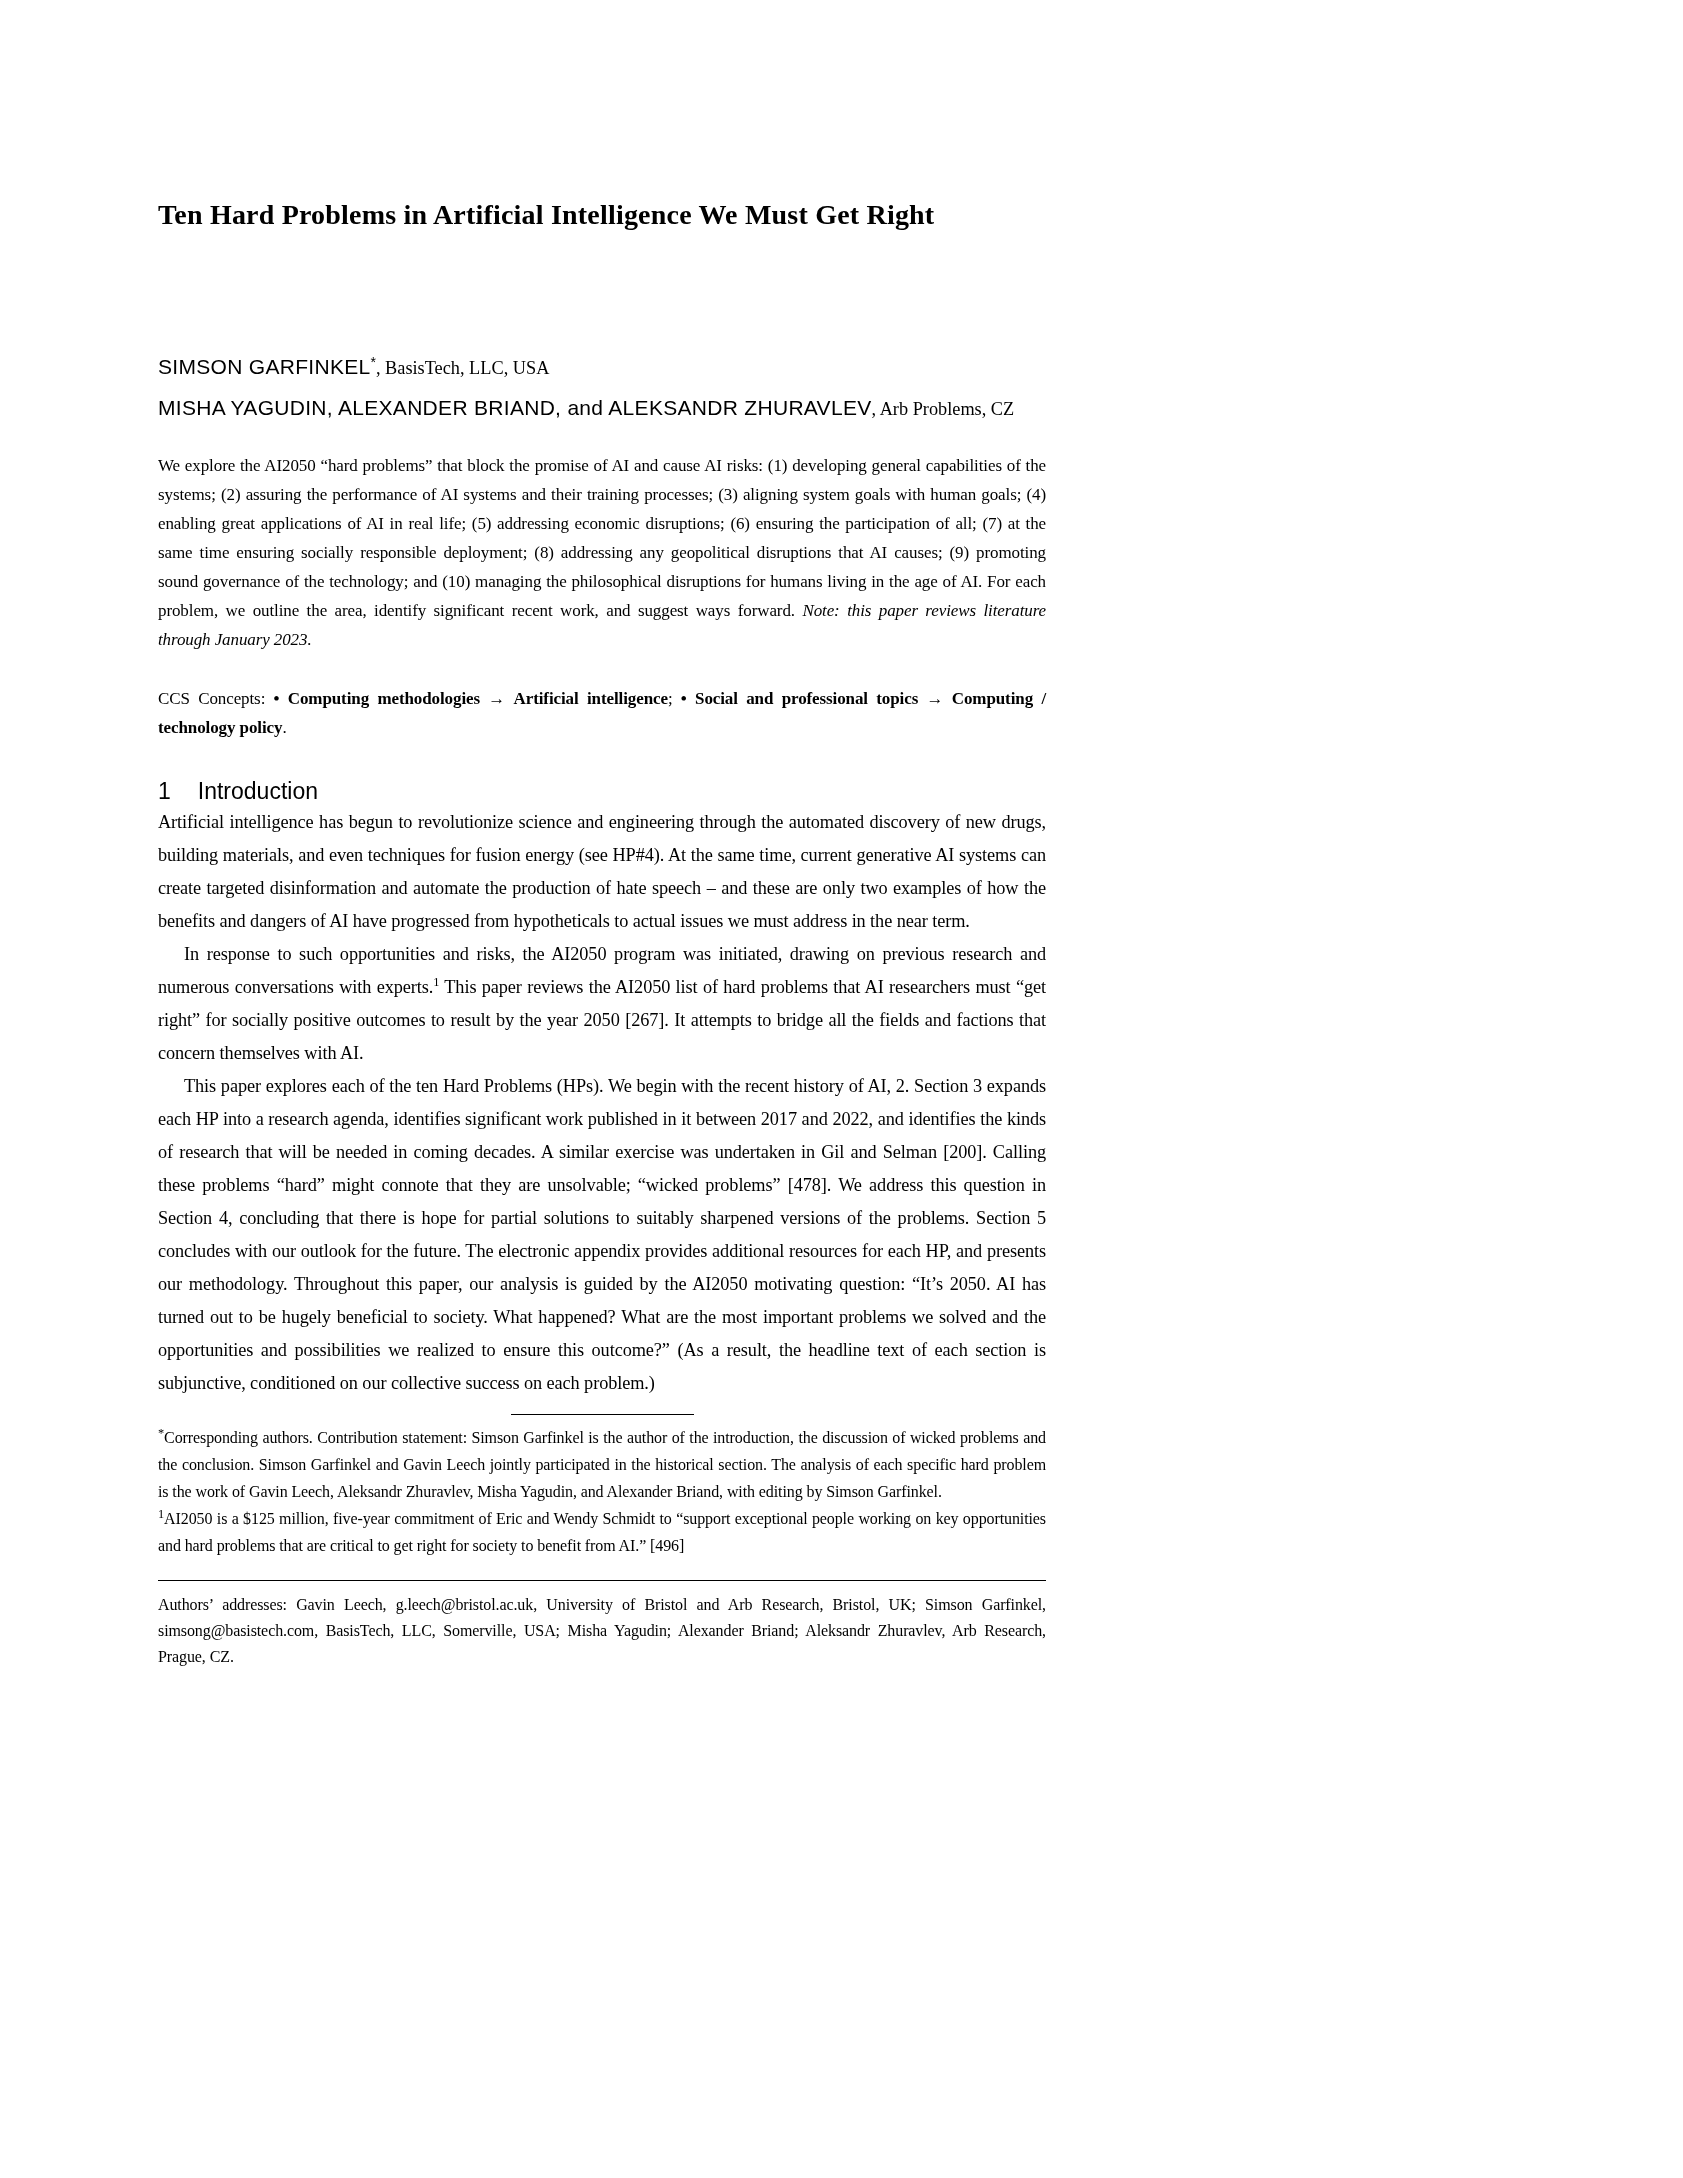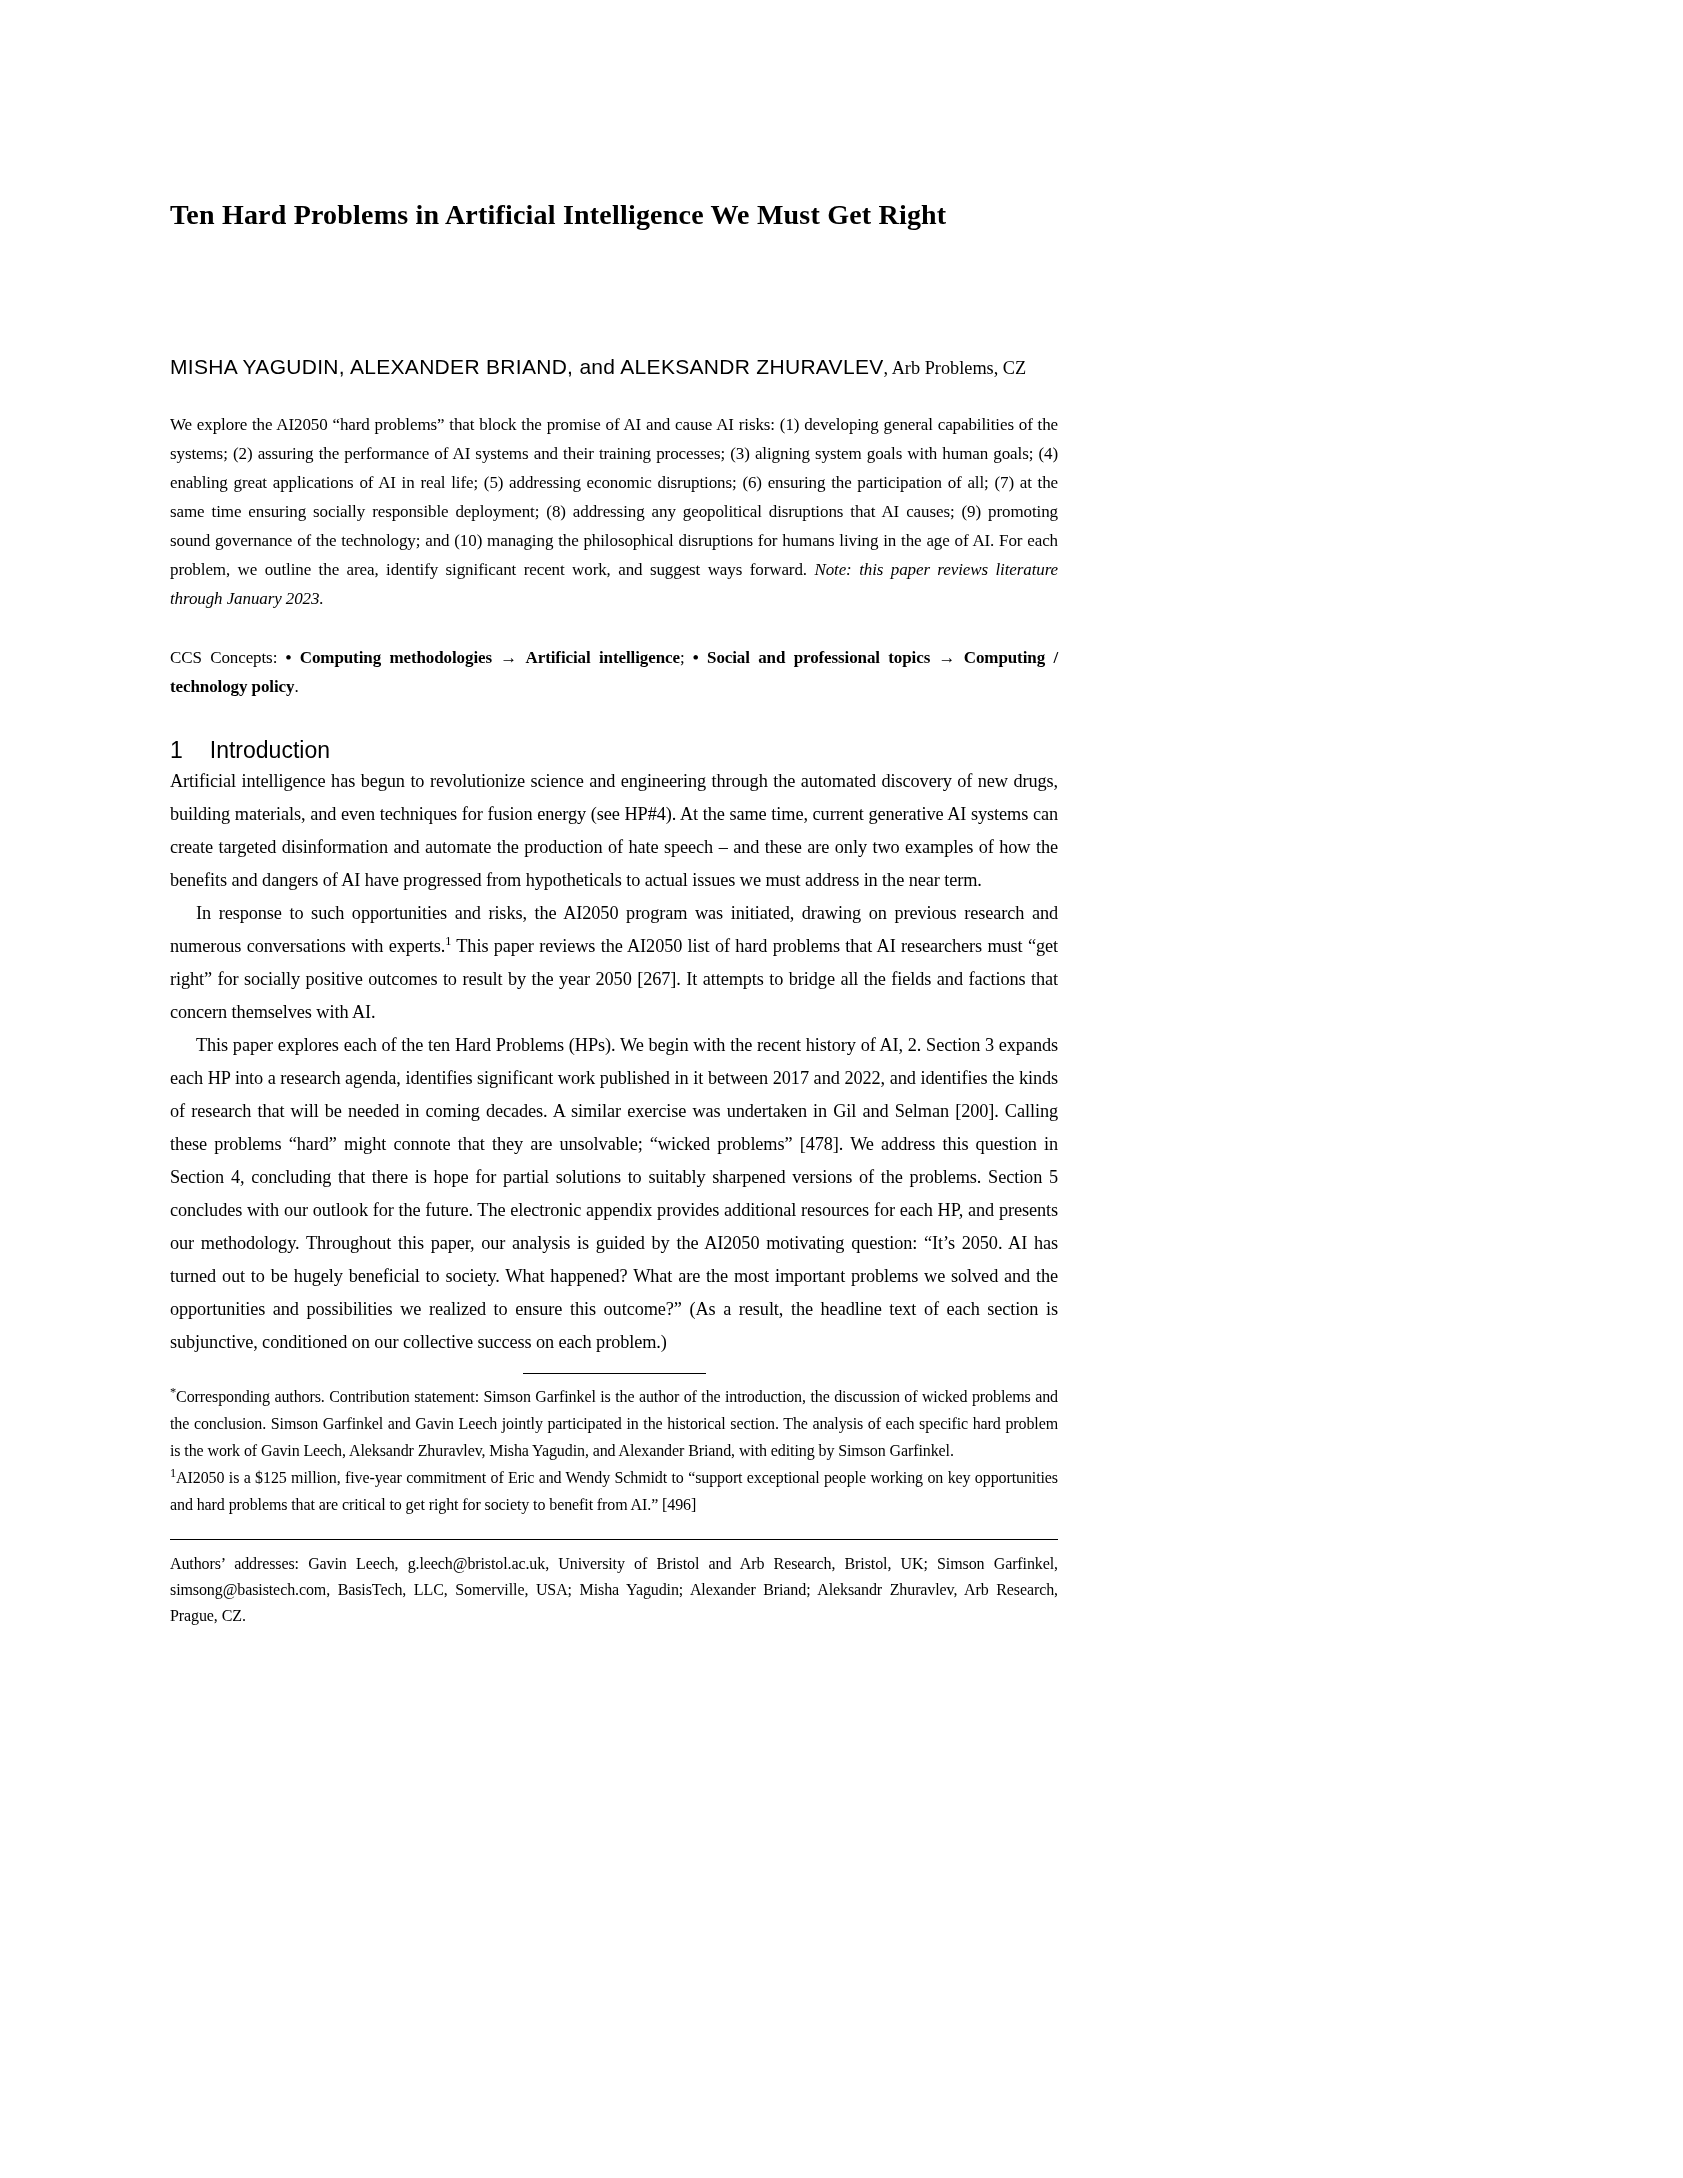--- a/index.html
+++ b/index.html
@@ -11,21 +11,21 @@
     position: relative;
     width: 1683px;
     height: 2178px;
     background: #ffffff;
     overflow: hidden;
     color: #000000;
     font-family: "Liberation Serif", serif;
   }
   .content {
     position: absolute;
-    left: 170px;
+    left: 158px;
     top: 198px;
     width: 888px;
   }
   .title {
     font-family: "Liberation Serif", serif;
     font-weight: bold;
     font-size: 28px;
     line-height: 34px;
     letter-spacing: 0.2px;
     margin: 0;
@@ -134,20 +134,23 @@
 </head>
 <body>
 
 <div class="page">
   <div class="content">
 
     <h1 class="title">Ten Hard Problems in Artificial Intelligence We Must Get Right</h1>
 
     <div class="authors">
       <div class="author-line">
+        <span class="author-name">SIMSON GARFINKEL</span><span class="author-marker">*</span><span class="author-affil">, BasisTech, LLC, USA</span>
+      </div>
+      <div class="author-line">
         <span class="author-name">MISHA YAGUDIN, ALEXANDER BRIAND, and ALEKSANDR ZHURAVLEV</span><span class="author-marker"></span><span class="author-affil">, Arb Problems, CZ</span>
       </div>
     </div>
 
     <div class="abstract">
       <span>We explore the AI2050 “hard problems” that block the promise of AI and cause AI risks: (1) developing general capabilities of the systems; (2) assuring the performance of AI systems and their training processes; (3) aligning system goals with human goals; (4) enabling great applications of AI in real life; (5) addressing economic disruptions; (6) ensuring the participation of all; (7) at the same time ensuring socially responsible deployment; (8) addressing any geopolitical disruptions that AI causes; (9) promoting sound governance of the technology; and (10) managing the philosophical disruptions for humans living in the age of AI. For each problem, we outline the area, identify significant recent work, and suggest ways forward. </span><span class="note">Note: this paper reviews literature through January 2023.</span>
     </div>
 
     <div class="ccs">
       <span>CCS Concepts: </span><b>• </b><b>Computing methodologies</b><span> → </span><b>Artificial intelligence</b><span>; </span><b>• </b><b>Social and professional topics</b><span> → </span><b>Computing / technology policy</b><span>.</span>

